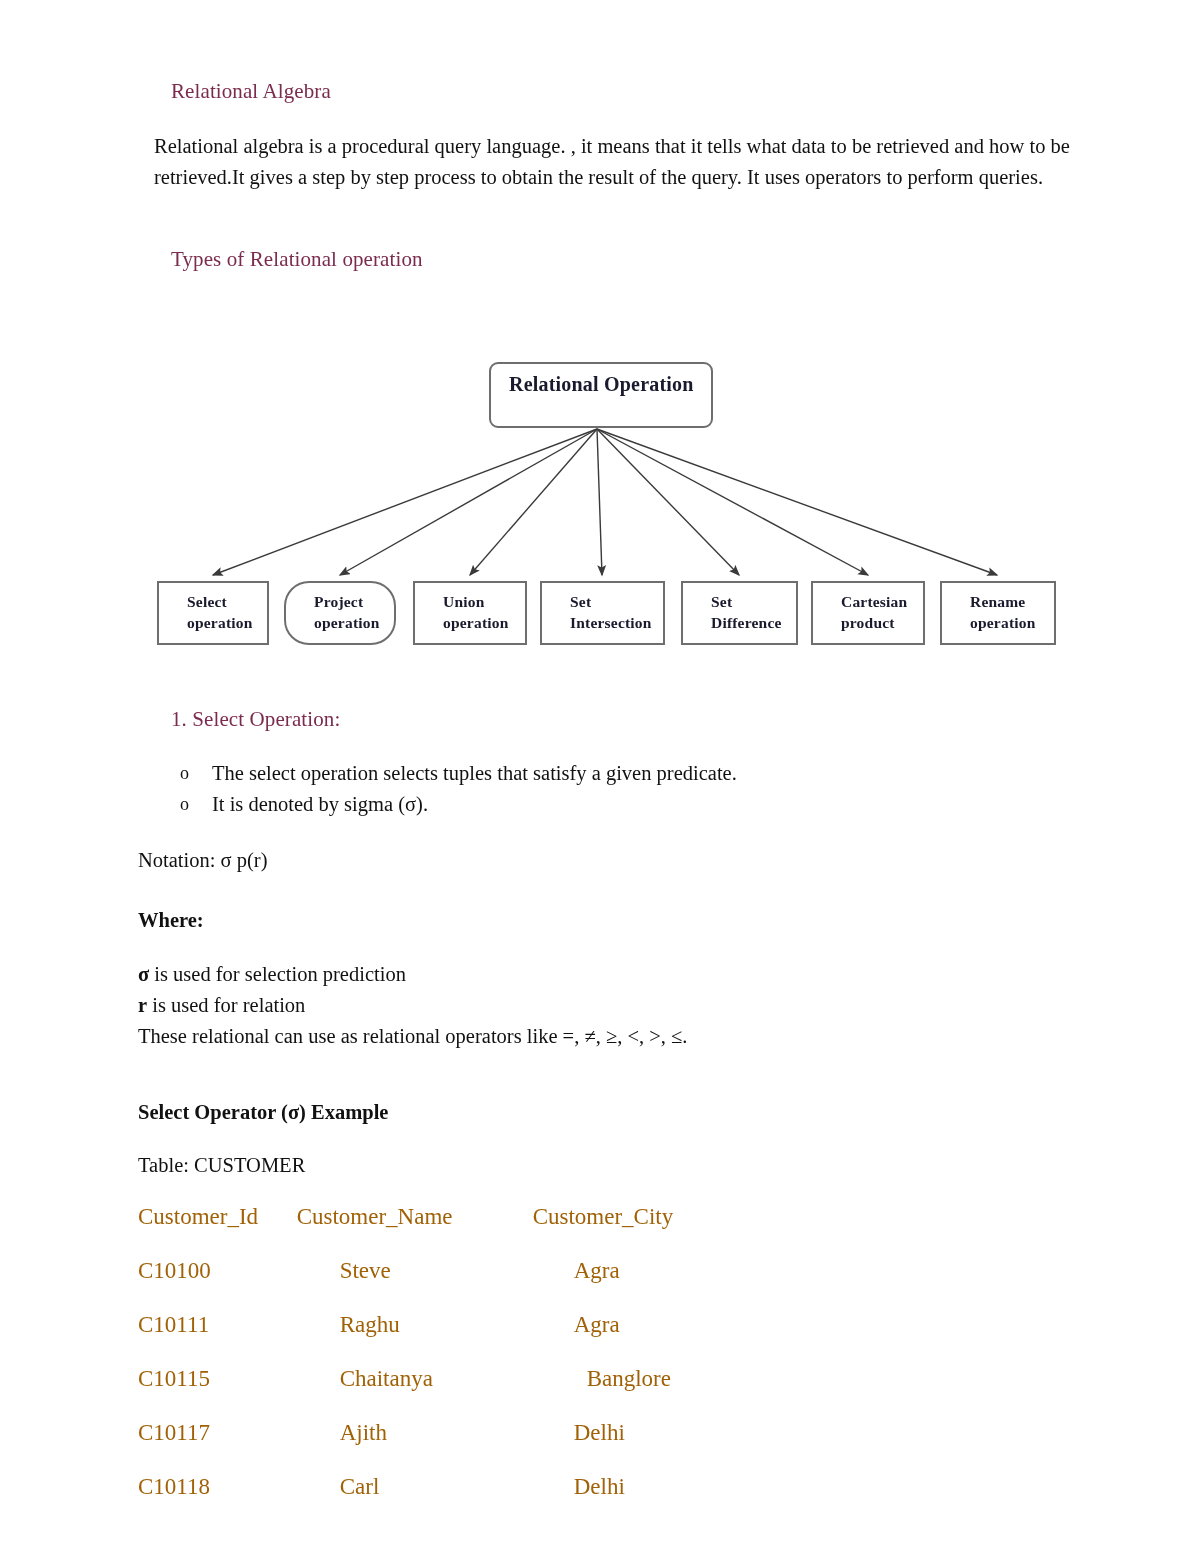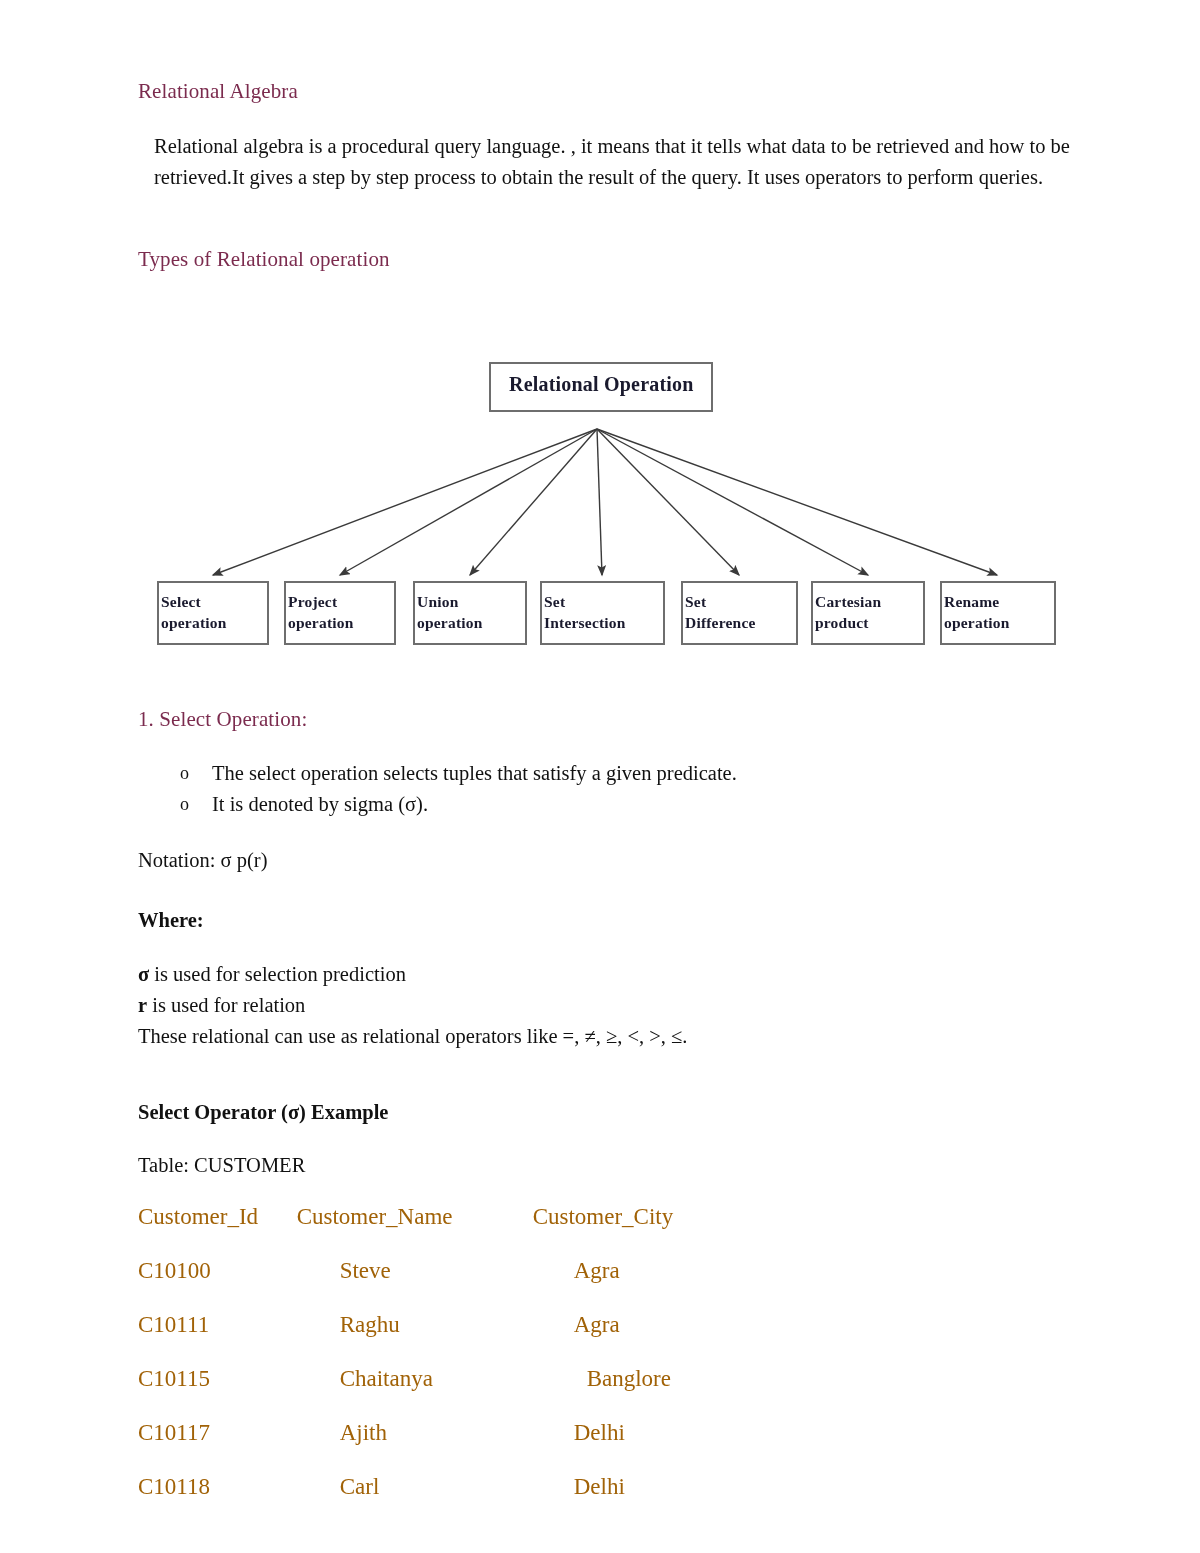--- a/index.html
+++ b/index.html
@@ -30,20 +30,21 @@
     width: 920px;
   }
 
   
   .h-accent {
     color: #7B2B4E;
     font-size: 21px;
     font-weight: normal;
     line-height: 1.25;
     letter-spacing: 0.1px;
+    margin-left: 33px;
   }
   #title-relational-algebra { position: absolute; left: 0; top: 78px; }
   #title-types { position: absolute; left: 0; top: 246px; }
   #title-select-operation { position: absolute; left: 0; top: 706px; text-align: right; }
 
   
   .para {
     position: absolute;
     font-size: 20.5px;
     line-height: 31px;
@@ -100,38 +101,39 @@
     border: 2px solid #6e6e6e;
     background: #ffffff;
     font-family: "Liberation Serif", "DejaVu Serif", serif;
     font-weight: bold;
     color: #1a1a2e;
   }
   #node-root {
     left: 489px;
     top: 362px;
     width: 224px;
-    height: 50px;
+    height: 66px;
     font-size: 20px;
     padding: 9px 0 0 18px;
     letter-spacing: 0.2px;
+    border-radius: 9px;
   }
   .leaf-box {
     top: 581px;
     height: 64px;
     font-size: 15.5px;
     line-height: 21px;
-    padding: 8px 0 0 2px;
+    padding: 8px 0 0 28px;
     letter-spacing: 0.2px;
   }
   .leaf-box .l1 { display: block; }
   .leaf-box .l2 { display: block; }
 
   #node-select      { left: 157px; width: 112px; }
-  #node-project     { left: 284px; width: 112px; }
+  #node-project     { left: 284px; width: 112px; border-radius: 25px; }
   #node-union       { left: 413px; width: 114px; }
   #node-intersect   { left: 540px; width: 125px; }
   #node-difference  { left: 681px; width: 117px; }
   #node-cartesian   { left: 811px; width: 114px; }
   #node-rename      { left: 940px; width: 116px; }
 
   #diagram-arrows {
     position: absolute;
     left: 0; top: 0;
     width: 1200px;

